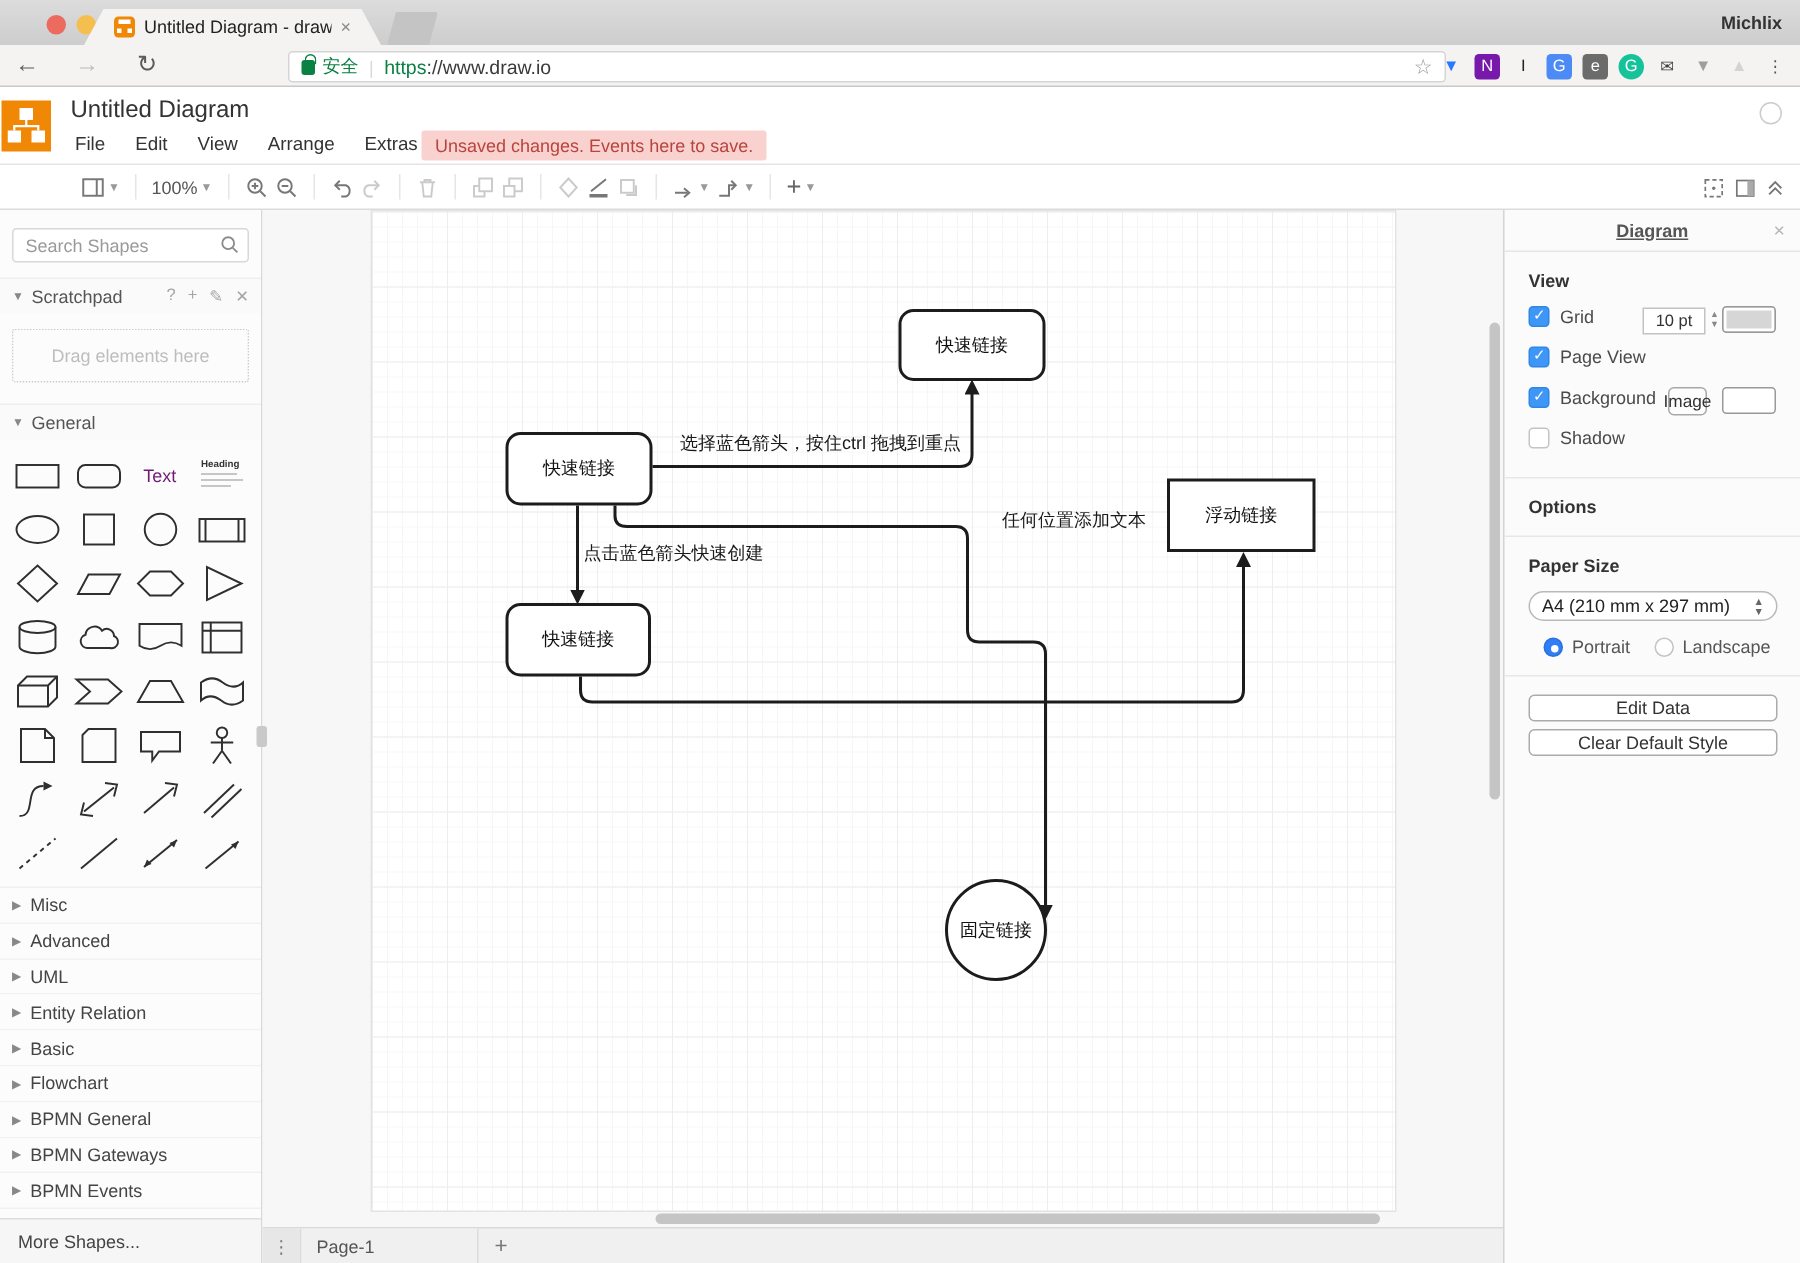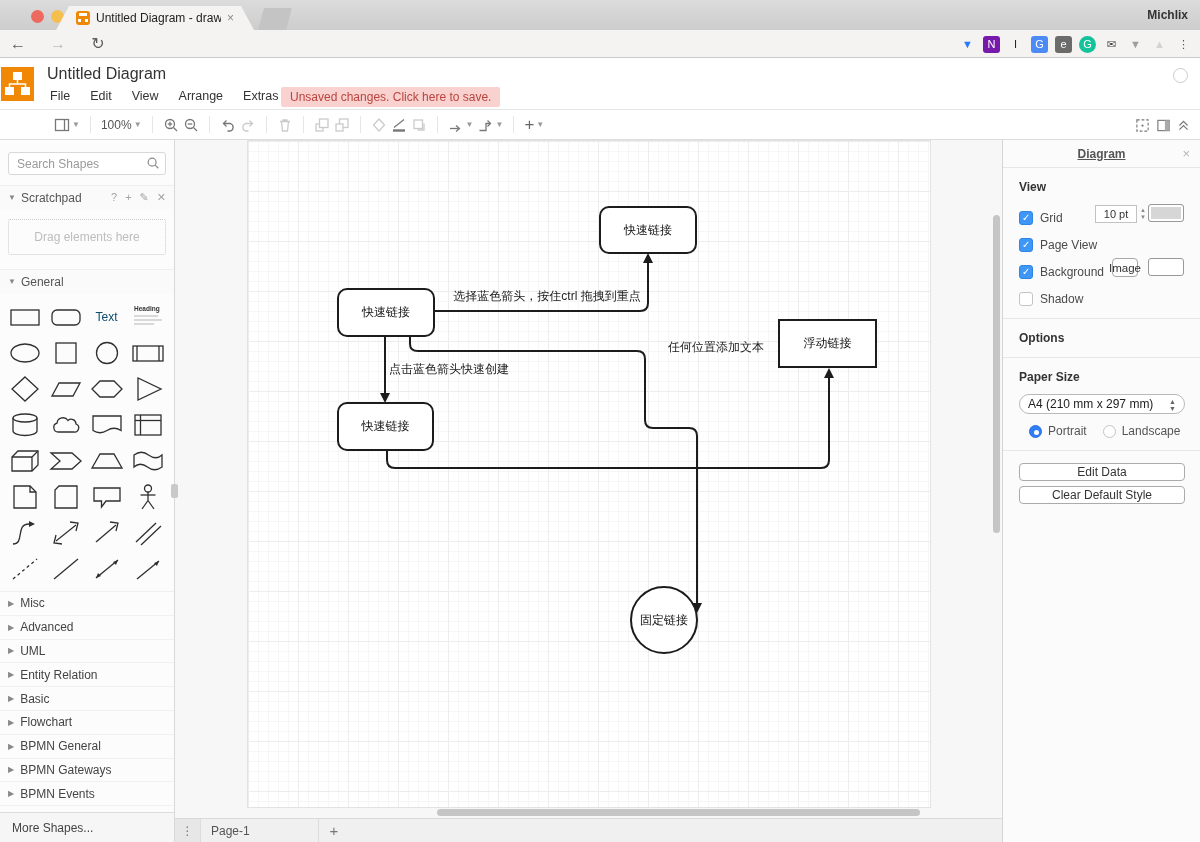--- a/index.html
+++ b/index.html
@@ -68,21 +68,21 @@
   .search-input { width:100%; height:23px; border:1px solid #d8d8d8; border-radius:3px; padding:0 22px 0 8px; font-size:12px; color:#333; background:#fff; }
   .search-input::placeholder { color:#9a9a9a; }
   .search-icon { position:absolute; right:6px; top:4px; }
   .side-section-head { height:24px; display:flex; align-items:center; padding:0 8px; border-top:1px solid #efefef; color:#555; font-size:12px; gap:5px; background:#fafafa; }
   .tri { font-size:8px; color:#888; }
   .sp-icons { margin-left:auto; display:flex; gap:8px; color:#a5a5a5; font-size:11px; }
   .dropzone { margin:10px 8px 14px 8px; height:36px; border:1.5px dotted #ccc; border-radius:2px; display:flex; align-items:center; justify-content:center; color:#bdbdbd; font-size:12px; }
   .shape-grid { display:flex; flex-wrap:wrap; padding:6px 2px 4px 4px; background:#fcfcfc; }
   .shape-cell { width:41px; height:36px; display:flex; align-items:center; justify-content:center; }
   .shape-cell svg { stroke:#2f2f2f; fill:none; stroke-width:1.3; }
-  .shape-text-label { font-size:12px; color:#0c4a6e; }
+  .shape-text-label { font-size:12px; color:#701a75; }
   .collapsed-list { border-top:1px solid #efefef; }
   .collapsed-row { height:23.8px; display:flex; align-items:center; gap:6px; padding:0 8px; color:#444; font-size:12px; border-bottom:1px solid #f1f1f1; background:#fcfcfc; }
   .more-shapes { position:absolute; left:0; bottom:0; width:100%; height:30px; border-top:1px solid #ddd; background:#f6f6f6; display:flex; align-items:center; padding:0 12px; color:#444; }
 
   .canvas-col { position:relative; width:827px; height:702px; flex:none; background:#f7f7f7; }
   .canvas-area { position:absolute; left:0; top:0; width:827px; height:678px; overflow:hidden; }
   .page { position:absolute; background:#fff; border:1px solid #e3e3e3;
     background-image:
       linear-gradient(#ededed 1px, transparent 1px),
       linear-gradient(90deg,#ededed 1px, transparent 1px),
@@ -104,21 +104,21 @@
   .page-tab { width:118px; display:flex; align-items:center; padding:0 10px; color:#555; border-right:1px solid #dcdcdc; background:#f0f0f0; }
   .page-add { width:30px; display:flex; align-items:center; justify-content:center; color:#777; font-size:15px; }
 
   
   .rightpanel { position:relative; width:198px; height:702px; background:#fbfbfb; border-left:1px solid #d4d4d4; flex:none; }
   .rp-head { height:28px; display:flex; align-items:center; justify-content:center; position:relative; border-bottom:1px solid #e6e6e6; }
   .rp-title { font-weight:bold; font-size:12px; color:#555;text-decoration:underline; }
   .rp-close { position:absolute; right:10px; top:6px; color:#b5b5b5; font-size:13px; }
   .rp-body { padding:12px 16px 0 16px; }
   .rp-heading { font-weight:bold; font-size:12px; color:#333; margin-bottom:10px; }
-  .rp-row { display:flex; align-items:flex-end; min-height:21px; margin-bottom:6px; position:relative; }
+  .rp-row { display:flex; align-items:flex-start; min-height:21px; margin-bottom:6px; position:relative; }
   .cb { width:14px; height:14px; border-radius:3px; margin-right:7px; flex:none; position:relative; }
   .cb.on { background:#3e97f6; border:1px solid #2f86e4; }
   .cb.on::after { content:"✓"; position:absolute; left:2px; top:0px; color:#fff; font-size:10px; }
   .cb.off { background:#fff; border:1px solid #c4c4c4; }
   .rp-label { color:#4a4a4a; font-size:12px; }
   .grid-size-box { position:absolute; right:47px; top:1px; width:42px; height:18px; border:1px solid #c2c2c2; background:#fff; font-size:11px; color:#333;
     display:flex; align-items:center; justify-content:center; }
   .stepper { position:absolute; right:36px; top:2px; width:10px; height:16px; display:flex; flex-direction:column; align-items:center; justify-content:center; color:#888; font-size:6px; line-height:1.1;}
   .swatch { position:absolute; right:0; top:0; width:36px; height:18px; border:1px solid #999; border-radius:3px; box-shadow:inset 0 0 0 2px #fff; }
   .swatch.gray { background:#d6d6d6; }
@@ -153,20 +153,28 @@
       <span class="tab-close">×</span>
     </div>
     <div class="newtab-stub"></div>
     <div class="profile-name">Michlix</div>
   </div>
 
   <div class="chromebar">
     <span class="nav-ic" style="left:6px;">←</span>
     <span class="nav-ic" style="left:46px;color:#bdbdbd;">→</span>
     <span class="nav-ic" style="left:86px;">↻</span>
+    <div class="omnibox">
+      <span class="lock-icon"></span>
+      <span class="secure-label">安全</span>
+      <span class="omni-sep">|</span>
+      <span class="url-scheme">https</span>
+      <span class="url-rest">://www.draw.io</span>
+      <span class="omni-star">☆</span>
+    </div>
     <div class="ext-row" id="ext-row">
         <div class="ext" style="color: rgb(41, 121, 255); background: transparent;">▼</div>
         <div class="ext" style="color: rgb(255, 255, 255); background: rgb(119, 25, 170);">N</div>
         <div class="ext" style="color: rgb(34, 34, 34); background: transparent;">I</div>
         <div class="ext" style="color: rgb(255, 255, 255); background: rgb(76, 139, 245);">G</div>
         <div class="ext" style="color: rgb(255, 255, 255); background: rgb(107, 107, 107);">e</div>
         <div class="ext" style="color: rgb(255, 255, 255); background: rgb(21, 195, 154); border-radius: 50%;">G</div>
         <div class="ext" style="color: rgb(68, 68, 68); background: transparent;">✉</div>
         <div class="ext" style="color: rgb(158, 158, 158); background: transparent;">▼</div>
         <div class="ext" style="color: rgb(211, 211, 211); background: transparent;">▲</div>
@@ -189,21 +197,21 @@
     </div>
     <div class="doc-title">Untitled Diagram</div>
     <div class="menubar" id="menubar">
         <span>File</span>
         <span>Edit</span>
         <span>View</span>
         <span>Arrange</span>
         <span>Extras</span>
         <span>Help</span>
       </div>
-    <div class="unsaved-badge">Unsaved changes. Click here to save.</div>
+    <div class="unsaved-badge">Unsaved changes. Events here to save.</div>
     <div class="share-circle"></div>
   </div>
 
   <div class="maintoolbar" id="maintoolbar">
     <div class="tb-right">
       <span class="tb-item">
         <svg width="15" height="15" viewBox="0 0 16 16" fill="none" stroke="#777" stroke-width="1.2">
           <rect x="2" y="2" width="12" height="12" stroke-dasharray="3 2"></rect>
             <circle cx="8" cy="8" r="1.2" fill="#777" stroke="none"></circle>
         </svg>

